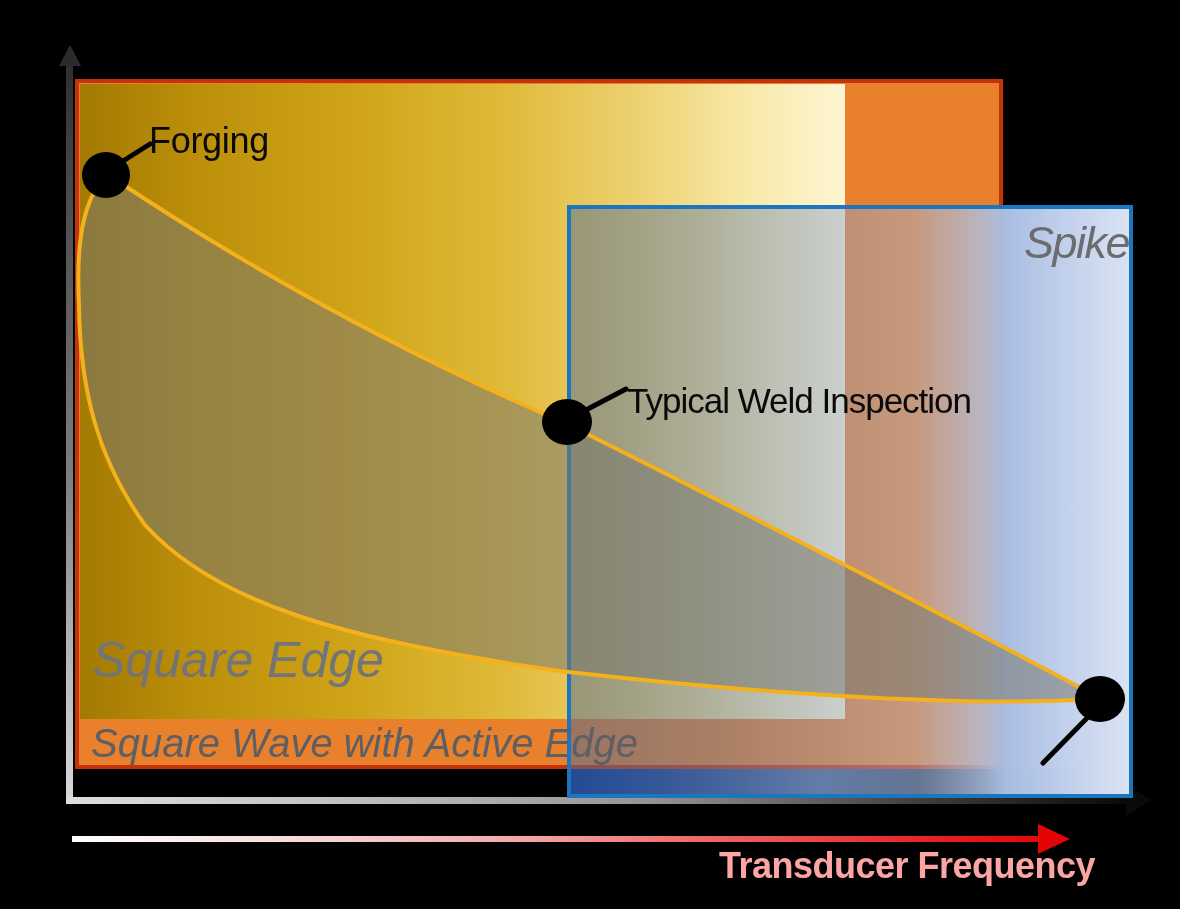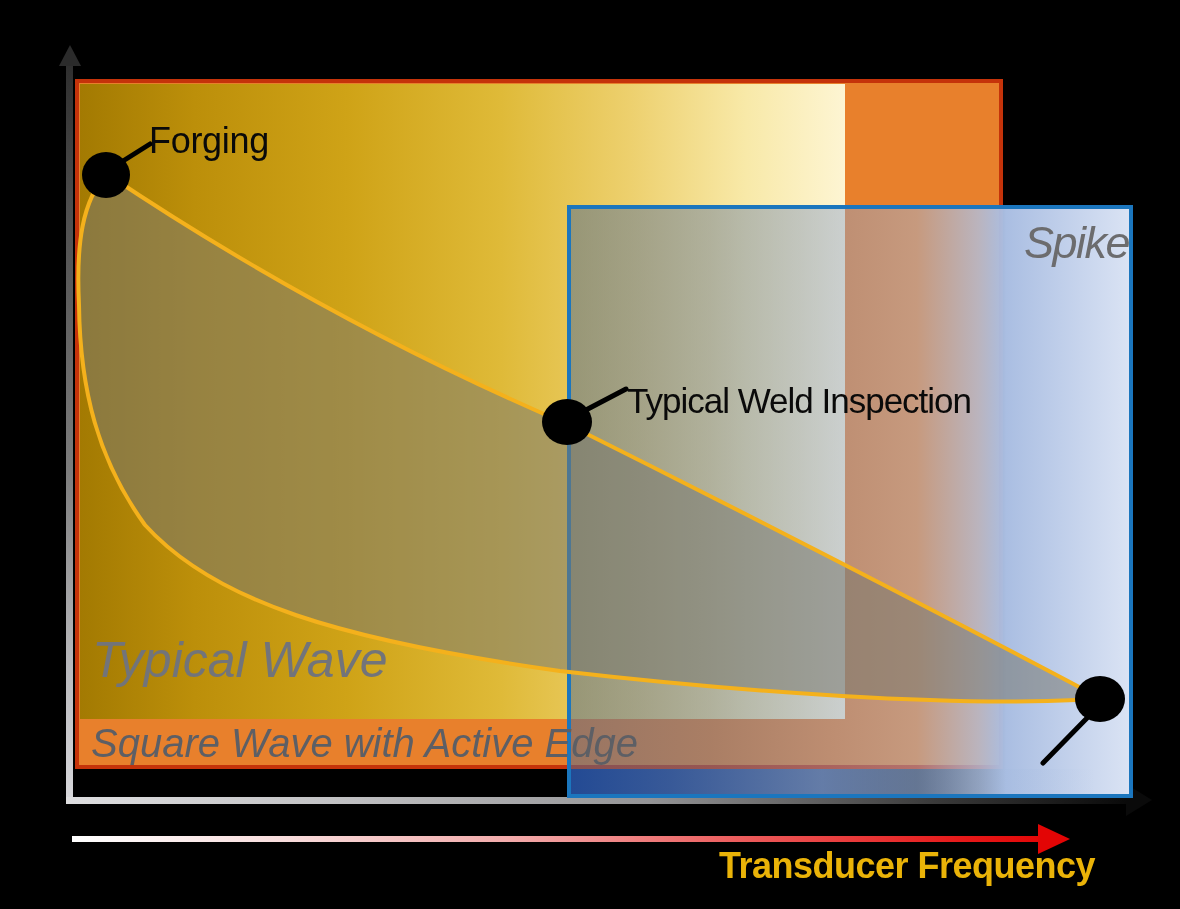--- a/index.html
+++ b/index.html
@@ -55,21 +55,21 @@
   
   .lbl{position:absolute;z-index:7;white-space:nowrap;line-height:1.05;}
   .lbl-black{color:#0A0A0A;font-size:35px;letter-spacing:-1px;}
   .lbl-forging{left:149px;top:122px;font-size:36px;letter-spacing:-0.3px;}
   .lbl-weld{left:627px;top:351px;margin-top:32px;}
   .lbl-scanning{left:776px;top:760px;letter-spacing:-0.8px;}
   .lbl-gray{font-style:italic;}
   .lbl-square-wave{left:92px;top:634px;font-size:50px;color:#72747A;}
   .lbl-active-edge{left:91px;top:722px;font-size:40px;color:#5D5F65;}
   .lbl-spike{left:1024px;top:219px;font-size:45px;color:#6C6C6E;letter-spacing:-1.5px;}
-  .lbl-freq{left:719px;top:847px;font-size:36px;font-weight:bold;color:#eab308;letter-spacing:-0.5px;}
+  .lbl-freq{left:719px;top:847px;font-size:36px;font-weight:bold;color:#fca5a5;letter-spacing:-0.5px;}
 </style>
 </head>
 <body>
 
 <div id="stage">
 
   <div class="y-axis-line"></div>
   <div class="y-axis-arrow"></div>
   <div class="x-axis-line"></div>
   <div class="x-axis-arrow"></div>
@@ -97,18 +97,18 @@
     <line x1="1089" y1="716" x2="1043" y2="763" stroke="#000000" stroke-width="5" stroke-linecap="round"></line>
 
     <ellipse cx="106" cy="175" rx="24" ry="23" fill="#000000"></ellipse>
     <ellipse cx="567" cy="422" rx="25" ry="23" fill="#000000"></ellipse>
     <ellipse cx="1100" cy="699" rx="25" ry="23" fill="#000000"></ellipse>
   </svg>
 
   <div class="lbl lbl-black lbl-forging">Forging</div>
   <div class="lbl lbl-black lbl-weld">Typical Weld Inspection</div>
 
-  <div class="lbl lbl-gray lbl-square-wave">Typical Wave</div>
+  <div class="lbl lbl-gray lbl-square-wave">Square Edge</div>
   <div class="lbl lbl-gray lbl-active-edge">Square Wave with Active Edge</div>
   <div class="lbl lbl-gray lbl-spike">Spike</div>
 
   <div class="lbl lbl-freq">Transducer Frequency</div>
 </div>
 
 </body></html>

